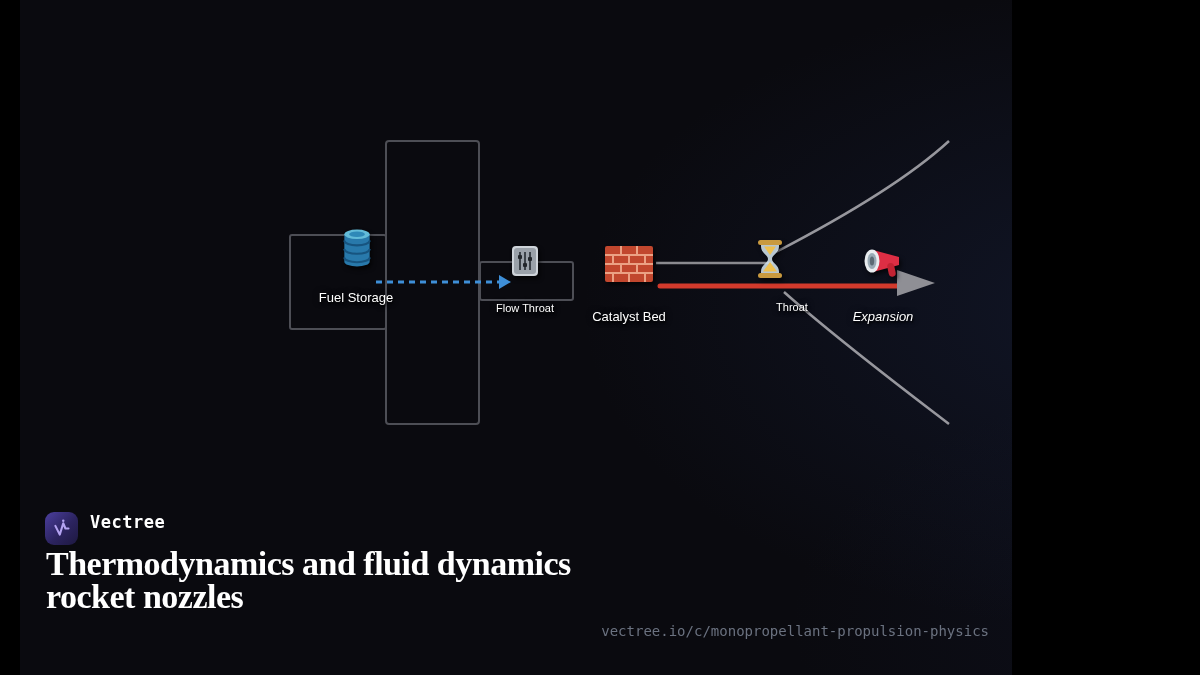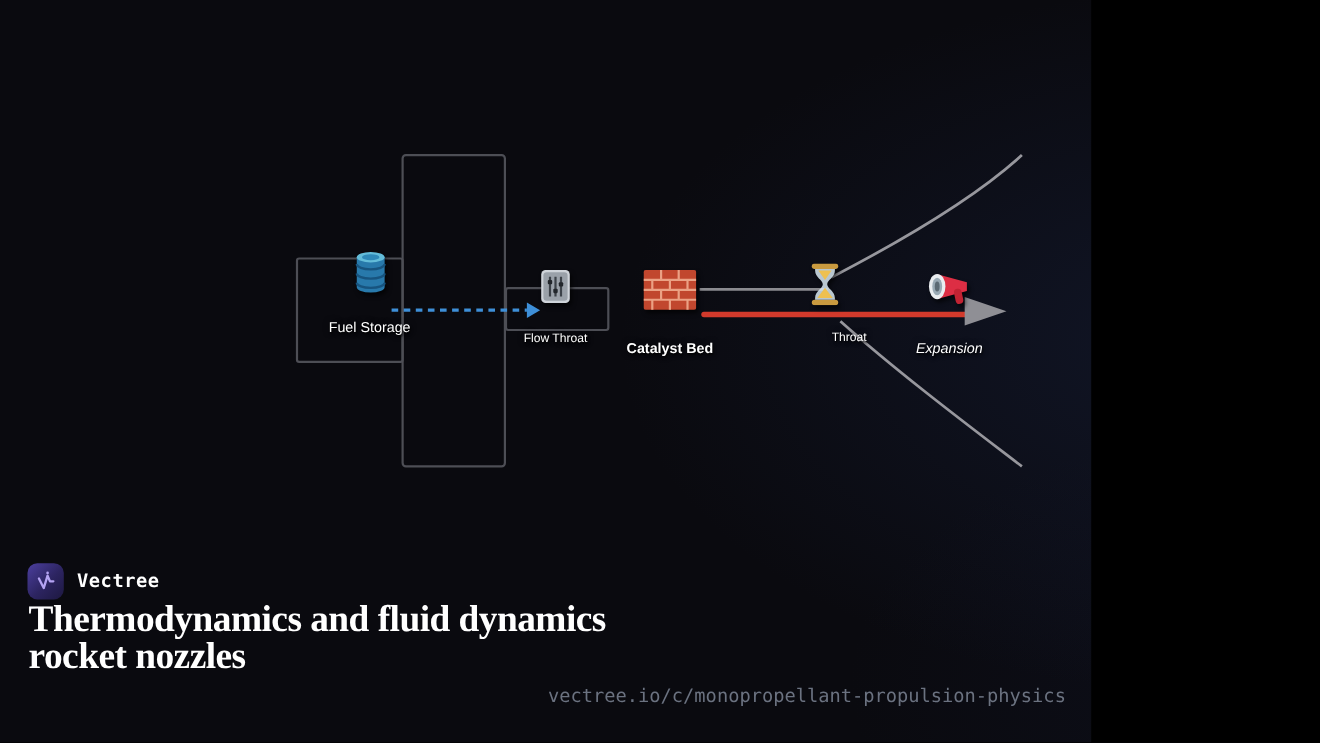--- a/index.html
+++ b/index.html
@@ -3,47 +3,48 @@
 <meta charset="utf-8">
 <style>
   html,body{margin:0;padding:0;background:#000;}
   .stage{
     position:relative;width:992px;height:675px;overflow:hidden;
     background:
       radial-gradient(900px 520px at 1120px 310px, rgba(35,52,102,0.28), rgba(0,0,0,0) 62%),
       radial-gradient(700px 400px at 1190px 620px, rgba(28,38,80,0.18), rgba(0,0,0,0) 60%),
       #0a0a0f;
     font-family:"Liberation Sans", sans-serif;
+    margin-left:20px;
   }
   .lines{position:absolute;left:0;top:0;}
   .node-icon{position:absolute;transform:translate(-50%,-50%);filter:drop-shadow(2px 3px 2px rgba(0,0,0,.65));}
   .node-label{
     position:absolute;transform:translate(-50%,-50%);
     color:#ffffff;font-size:13px;font-weight:400;white-space:nowrap;
     text-shadow:1px 2px 2px rgba(0,0,0,.9), 0 0 6px rgba(0,0,0,.5);
   }
   .node-label.small{font-size:11px;}
-  .brand-row{position:absolute;left:25px;top:512px;display:flex;align-items:center;gap:12px;}
+  .brand-row{position:absolute;left:25px;top:512px;display:flex;align-items:flex-start;gap:12px;}
   .brand-logo{
     width:33px;height:33px;border-radius:9px;
     background:linear-gradient(135deg,#4c3f9e 0%,#2c2460 55%,#1d1840 100%);
     display:flex;align-items:center;justify-content:center;
   }
   .brand-name{
     color:#ffffff;font-family:"DejaVu Sans Mono", monospace;
     font-weight:bold;font-size:17px;letter-spacing:0.5px;
   }
   .title-block{
     position:absolute;left:26px;top:548px;
     color:#ffffff;font-family:Liberation Serif, serif;
     font-weight:bold;font-size:34px;line-height:32.5px;letter-spacing:-0.5px;
   }
   .page-url{
     position:absolute;right:23px;top:623px;
-    color:#6b7280;font-family:"DejaVu Sans Mono", monospace;font-size:17px;
+    color:#6b7280;font-family:"DejaVu Sans Mono", monospace;font-size:14px;
   }
 </style>
 </head>
 <body>
 
 <div class="stage">
 
   <svg class="lines" width="1200" height="675" viewBox="0 0 1200 675">
 
     <rect x="366" y="141" width="93" height="283" rx="3" fill="none" stroke="#4d4e55" stroke-width="2"></rect>
@@ -104,21 +105,21 @@
         <line x1="24" y1="10" x2="24" y2="19"></line>
         <line x1="40" y1="10" x2="40" y2="19"></line>
         <line x1="16" y1="19" x2="16" y2="28"></line>
         <line x1="32" y1="19" x2="32" y2="28"></line>
         <line x1="8" y1="28" x2="8" y2="37"></line>
         <line x1="24" y1="28" x2="24" y2="37"></line>
         <line x1="40" y1="28" x2="40" y2="37"></line>
       </g>
     </svg>
   </div>
-  <div class="node-label" style="left:609px;top:316px;font-weight:bold;">Catalyst Bed</div>
+  <div class="node-label" style="left:609px;top:316px;">Catalyst Bed</div>
 
   <div class="node-icon" style="left:750px;top:261px;">
     <svg width="30" height="38" viewBox="0 0 30 38">
       <rect x="3" y="0" width="24" height="5" rx="2.5" fill="#c99a3f"></rect>
       <rect x="3" y="33" width="24" height="5" rx="2.5" fill="#c99a3f"></rect>
       <path d="M6 5 h18 v1.5 c0 6.5 -7 8.5 -7 12.5 c0 4 7 6 7 12.5 V33 H6 v-1.5 c0 -6.5 7 -8.5 7 -12.5 c0 -4 -7 -6 -7 -12.5 z" fill="#d8e9f2" opacity="0.85"></path>
       <path d="M9 6.5 h12 l-6 8.5 z" fill="#eec04f"></path>
       <path d="M15 22 l7 9.5 h-14 z" fill="#eec04f"></path>
     </svg>
   </div>

